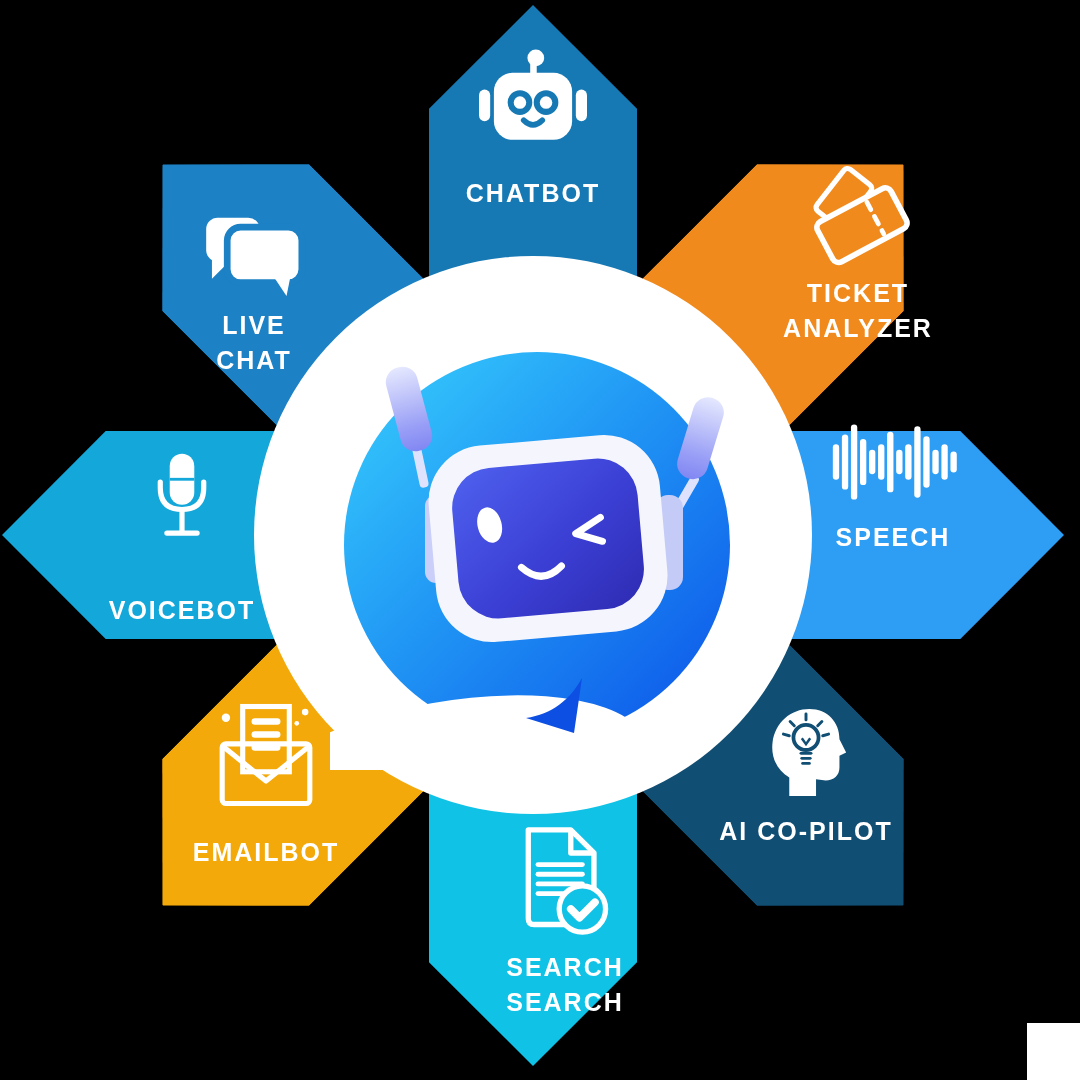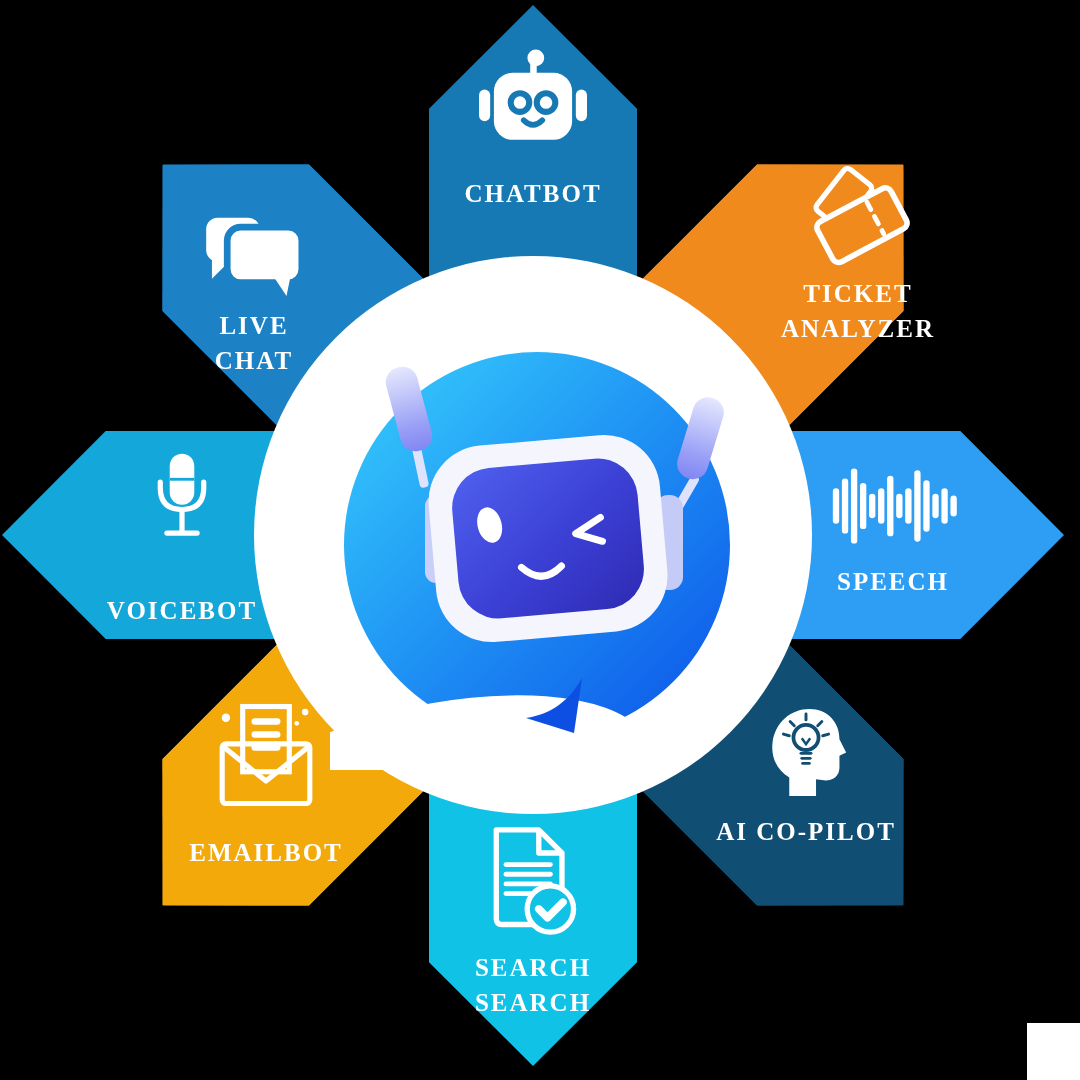--- a/index.html
+++ b/index.html
@@ -1,18 +1,18 @@
 <!DOCTYPE html>
 <html><head>
 <meta charset="utf-8">
 <style>
   html,body{margin:0;padding:0;background:#000;}
   body{width:1080px;height:1080px;position:relative;overflow:hidden;
        font-family:"Liberation Sans",sans-serif;}
-  .scene{position:absolute;inset:0;font-family:Liberation Serif, serif;}
+  .scene{position:absolute;inset:0;}
 
   
   .seg{position:absolute;left:429px;top:365px;width:208px;height:340px;
        clip-path:polygon(50% 0,100% 30.5%,100% 100%,0 100%,0 30.5%);
        transform-origin:50% 50%;}
   .seg.a0  {transform:rotate(0deg)   translateY(-360px);}
   .seg.a45 {transform:rotate(45deg)  translateY(-354px);}
   .seg.a90 {transform:rotate(90deg)  translateY(-361px);}
   .seg.a135{transform:rotate(135deg) translateY(-354px);}
   .seg.a180{transform:rotate(180deg) translateY(-361px);}
@@ -26,21 +26,21 @@
 
   
   .content{position:absolute;display:flex;flex-direction:column;align-items:center;
            text-align:center;}
   .label{color:#fff;font-weight:700;font-size:25px;letter-spacing:2px;line-height:35px;
          white-space:nowrap;}
   .c-chatbot {left:433px;top:48px; width:200px;}
   .c-chatbot .ic{margin-bottom:26px;}
   .c-ticket  {left:758px;top:164px;width:200px;}
   .c-ticket .ic{margin-bottom:4px;}
-  .c-speech  {left:793px;top:468px;width:200px;text-align:center;}
+  .c-speech  {left:793px;top:424px;width:200px;text-align:center;}
   .c-speech .ic{margin-bottom:16px;}
   .c-ai      {left:706px;top:704px;width:200px;}
   .c-ai .ic{margin-bottom:14px;}
   .c-search  {left:429px;top:824px;width:208px;}
   .c-search .ic{margin-bottom:8px;}
   .c-email   {left:166px;top:702px;width:200px;gap:11px;}
   .c-email .ic{margin-bottom:12px;}
   .c-voice   {left:82px; top:450px;width:200px;gap:27px;}
   .c-voice .ic{margin-bottom:10px;}
   .c-chat    {left:154px;top:210px;width:200px;text-align:center;}
@@ -190,21 +190,21 @@
           <line x1="28" y1="38" x2="21" y2="36"></line>
         </g>
       </svg>
     </div>
     <div class="label">
       <div>AI CO-PILOT</div>
       <div></div>
     </div>
   </div>
 
-  <div class="content c-search" style="color: rgb(16, 194, 230);">
+  <div class="content c-search" style="color: rgb(16, 194, 230); padding-left: 32px;">
     <div class="ic">
       <svg width="92" height="114" viewBox="0 0 92 118">
         <g fill="none" stroke="#fff" stroke-width="5.5" stroke-linejoin="round">
           <path d="M 8 6 H 52 L 76 30 V 98 Q 76 104 70 104 H 14 Q 8 104 8 98 Z"></path>
           <path d="M 52 6 V 30 H 76"></path>
         </g>
         <g stroke="#fff" stroke-width="5" stroke-linecap="round">
           <line x1="18" y1="42" x2="64" y2="42"></line>
           <line x1="18" y1="52" x2="64" y2="52"></line>
           <line x1="18" y1="62" x2="64" y2="62"></line>

